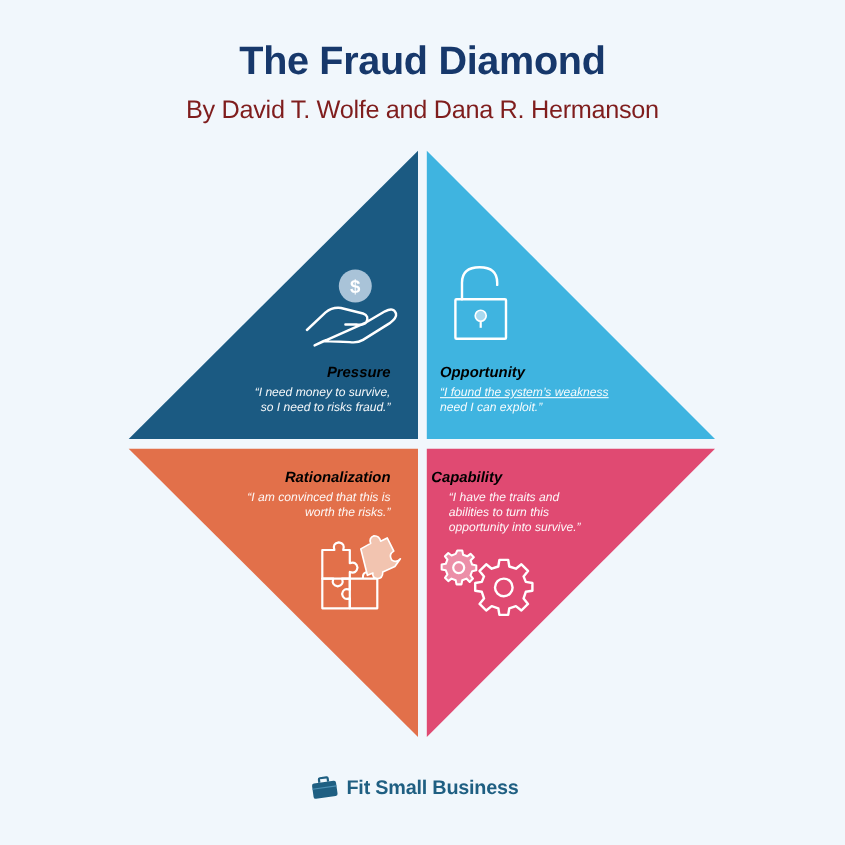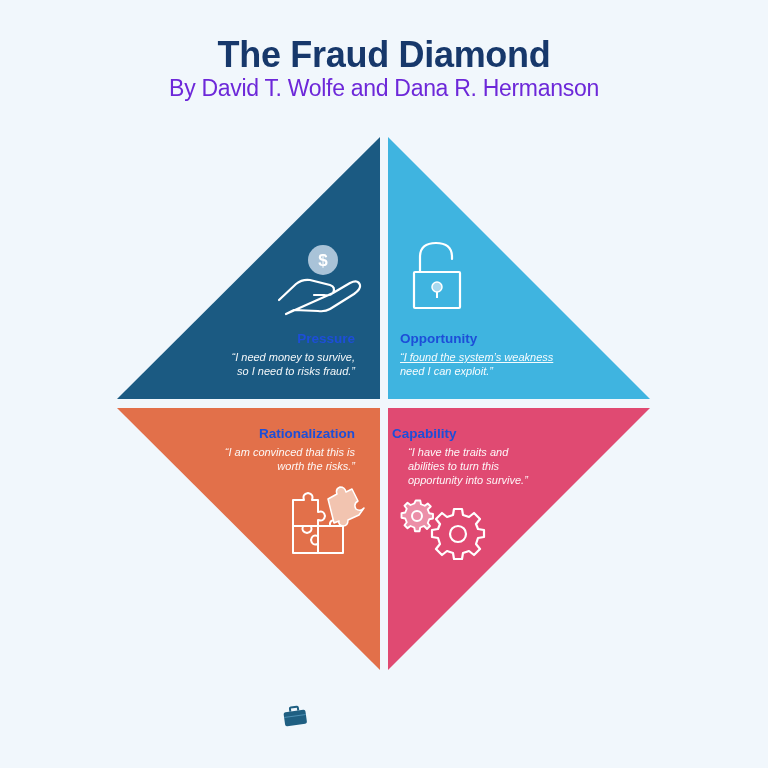--- a/index.html
+++ b/index.html
@@ -11,33 +11,34 @@
     font-family: "Liberation Sans", "DejaVu Sans", sans-serif;
   }
   .title {
     position: absolute; left: 0; right: 0; top: 34px;
     text-align: center;
     font-size: 36px; font-weight: 700;
     color: #17386b;
     letter-spacing: -0.3px;
   }
   .subtitle {
-    position: absolute; left: 0; right: 0; top: 75px;
+    position: absolute; left: 0; right: 0; top: 86px;
     text-align: center;
     font-size: 23px; font-weight: 400;
-    color: #6d28d9;
+    color: #7f1d1d;
     letter-spacing: -0.3px;
   }
   svg.diagram { position: absolute; left: 0; top: 0; }
   .label {
     position: absolute;
-    color: #1d4ed8;
+    color: #000000;
     font-size: 13.5px;
     font-weight: 700;
     line-height: 16px;
+    font-style: italic;
   }
   .quote {
     position: absolute;
     color: #ffffff;
     font-size: 11px;
     font-style: italic;
     line-height: 14px;
     opacity: 0.95;
   }
   .right { text-align: right; }
@@ -122,13 +123,14 @@
 <div class="quote left" style="left:408px; top:473px; white-space:nowrap;">opportunity into survive.”</div>
 
 <div class="brand">
   <svg width="26" height="22" viewBox="0 0 26 22">
     <g transform="rotate(-8 13 11)">
       <rect x="2" y="6" width="22" height="14" rx="2" fill="#1f5f82"></rect>
       <path d="M9,6 L9,3 Q9,2 10,2 L16,2 Q17,2 17,3 L17,6" fill="none" stroke="#1f5f82" stroke-width="2"></path>
       <line x1="2" y1="11" x2="24" y2="11" stroke="#4d8fb3" stroke-width="1"></line>
     </g>
   </svg>
+  <span class="brand-name">Fit Small Business</span>
 </div>
 
 </body></html>

